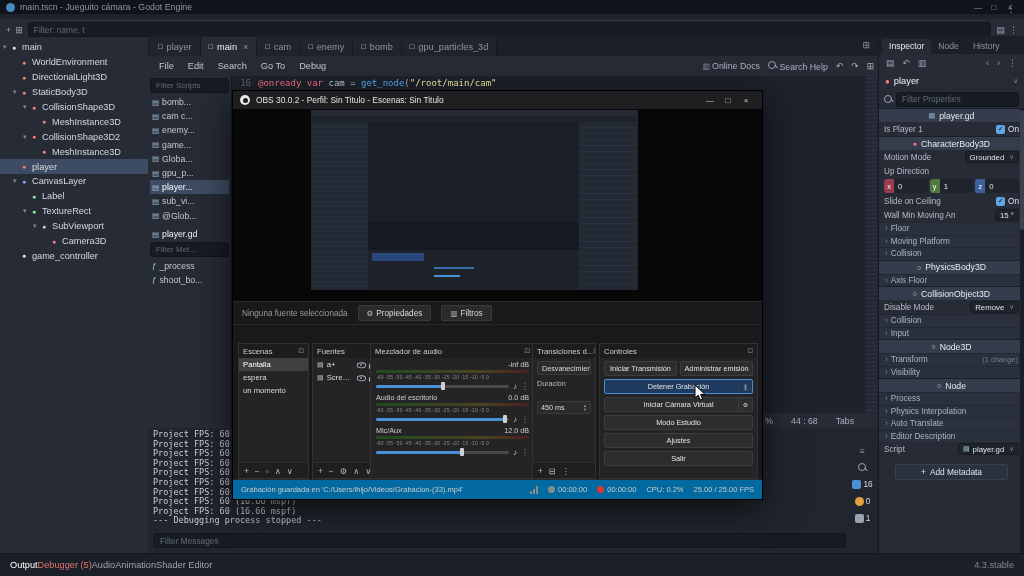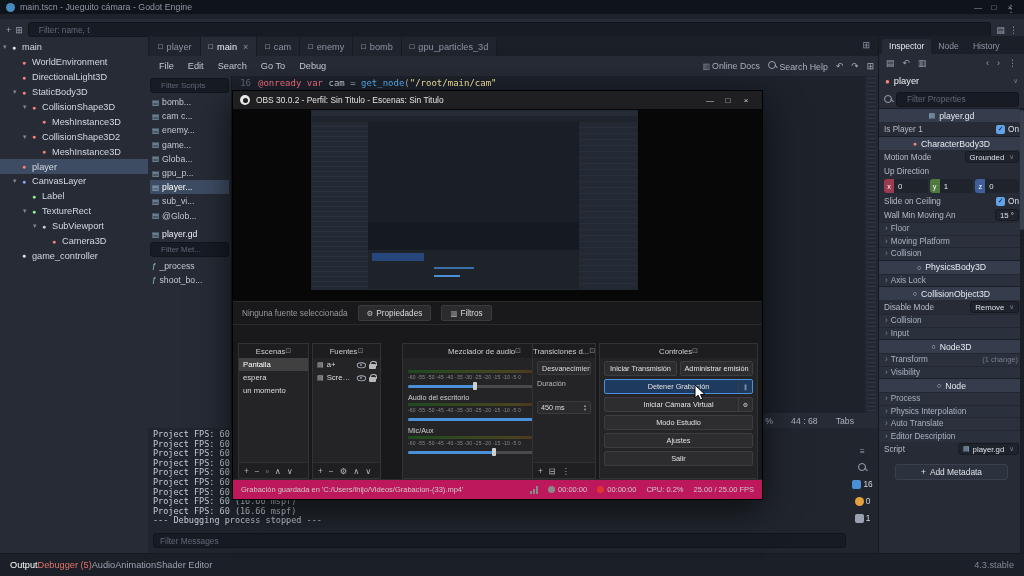--- a/index.html
+++ b/index.html
@@ -28,21 +28,21 @@
 #g-renderer{font-size:9.3px;color:#c3c9d4;margin-left:6px}
 .dd{font-size:6.5px;color:#7f8795;margin-left:2px}
 #scene-dock{left:0;top:36px;width:148px;height:266px;background:#1b2028}
 .dock-tabs{height:19px;display:flex;align-items:flex-end;background:#1b2028;padding-left:2px}
 .dtab{padding:2px 11px 3px;font-size:9.3px;color:#8b93a3}
 .dtab.active{background:#262b35;color:#e6eaf0;border-radius:3px 3px 0 0}
 .dmenu{margin-left:auto;padding:0 6px;color:#8b93a3}
 #scene-body{position:absolute;left:0;top:19px;right:0;bottom:0;background:#262b35}
 .ptoolbar{height:21px;display:flex;align-items:center;gap:3px;padding:0 4px}
 .tbi{color:#9aa2b1;font-size:9px;padding:0 2px}
-.gin{flex:1;height:15px;font-size:8.3px;padding:0 10px;min-width:0}
+.gin{flex:1;height:15px;font-size:8.3px;padding:0 5px;min-width:0}
 #scene-tree{overflow:hidden}
 .trow{height:14.9px;display:flex;align-items:center;padding-right:3px;font-size:9.2px}
 .trow.sel{background:#3e4c63}
 .tarw{width:9px;color:#7f8795;font-size:7px;flex:0 0 auto}
 .tico{width:10px;font-size:7px;flex:0 0 auto}
 .c-3d{color:#fc7f7f}.c-ctl{color:#8eef97}.c-cv{color:#8da5f3}.c-pl{color:#e0e3e8}.c-vp{color:#c8cfd9}
 .tlbl{flex:1;overflow:hidden;white-space:nowrap;text-overflow:ellipsis;color:#d3d9e2}
 .tex{color:#9fb6c9;font-size:7.5px;padding:0 1px}
 .twarn{color:#ffd86b;font-size:7px;padding:0 2px}
 .i-eye{width:10px;height:9px;position:relative;flex:0 0 auto;margin-left:2px}
@@ -159,24 +159,24 @@
 .s-b1{left:122px;bottom:12px;width:26px;height:2px;background:#4a90d9}
 .s-b2{left:122px;bottom:20px;width:40px;height:2px;background:#3a6ea8}
 .obs-context{height:24px;display:flex;align-items:center;gap:10px;padding:0 9px;background:#19191b;border-top:1px solid #2a2a2c;border-bottom:1px solid #2a2a2c;font-size:8.2px}
 .ctx-lbl{color:#9a9a9a}
 .obtn{height:16px;display:flex;align-items:center;gap:3px;padding:0 8px;background:#2b2b2d;border:1px solid #3a3a3d;border-radius:2px;color:#ddd}
 .obtn .ic{font-size:7.5px;color:#bdbdbd}
 .obs-docks{position:absolute;left:0;top:250px;right:0;height:140px}
 .dock{position:absolute;top:2px;height:136px;background:#242426;border:1px solid #323234;display:flex;flex-direction:column}
 #dock-scenes{left:5px;width:71px}
 #dock-sources{left:79px;width:69px}
-#dock-mixer{left:169px;width:165px}
+#dock-mixer{left:137px;width:165px}
 #dock-trans{left:299px;width:64px}
 #dock-controls{left:366px;width:159px}
-.dock-h{height:14px;display:flex;align-items:center;justify-content:center;padding:0 4px;background:#1d1d1f;font-size:7.7px;color:#cfcfcf;white-space:nowrap;overflow:hidden;flex:0 0 auto}
+.dock-h{height:14px;display:flex;align-items:center;justify-content:space-between;padding:0 4px;background:#1d1d1f;font-size:7.7px;color:#cfcfcf;white-space:nowrap;overflow:hidden;flex:0 0 auto}
 .dock-h .fl{color:#8a8a8a;font-size:7px}
 .dock-b{flex:1;overflow:hidden}
 .dock-f{height:16px;background:#1f1f21;border-top:1px solid #2e2e30;display:flex;align-items:center;gap:6px;padding:0 5px;color:#b9b9b9;font-size:8.3px;flex:0 0 auto}
 .oitem{height:13px;display:flex;align-items:center;gap:3px;padding:0 4px;font-size:7.7px;color:#ddd;white-space:nowrap;overflow:hidden}
 .oitem.sel{background:#404040;color:#fff}
 .srcico{color:#b9b9b9;font-size:7px}
 .srcname{flex:1;overflow:hidden;text-overflow:ellipsis}
 .oitem .i-eye{transform:scale(.85)}
 .i-lock{width:7px;height:8px;position:relative;flex:0 0 auto}
 .i-lock::before{content:"";position:absolute;left:1px;top:0;width:5px;height:4px;border:1px solid #b9b9b9;border-bottom:none;border-radius:3px 3px 0 0}
@@ -196,21 +196,21 @@
 .tsel{height:14px;background:#2b2b2d;border:1px solid #3a3a3d;border-radius:2px;display:flex;align-items:center;justify-content:space-between;padding:0 4px;font-size:7.2px;color:#ddd;white-space:nowrap;overflow:hidden}
 .tlab{font-size:7.2px;color:#bbb;margin:4px 0 13px}
 .tspin{height:13px;background:#2b2b2d;border:1px solid #3a3a3d;border-radius:2px;display:flex;align-items:center;justify-content:space-between;padding:0 3px;font-size:7.2px;color:#ddd}
 .spin-ar{display:flex;flex-direction:column;font-size:4px;color:#9a9a9a;line-height:4px}
 #obs-controls-body{padding:3px 4px}
 .crow{display:flex;gap:3px}
 .cbtn{height:15px;background:#2d2d2f;border:1px solid #3d3d40;border-radius:2px;display:flex;align-items:center;justify-content:center;font-size:7.3px;color:#e2e2e2;margin-bottom:3px;position:relative;white-space:nowrap;overflow:hidden}
 .cbtn.half{flex:1}
 .cbtn.hl{background:#1e3a5f;border-color:#4a90d9}
 .csub{position:absolute;right:0;top:0;bottom:0;width:14px;border-left:1px solid #3d3d40;display:flex;align-items:center;justify-content:center;font-size:6px;color:#cfcfcf}
-.obs-status{position:absolute;left:0;right:0;bottom:0;height:20px;background:#be185d;border-top:1px solid #2a2a2c;display:flex;align-items:center;padding:0 8px;font-size:7.5px;color:#c9c9c9;gap:10px}
+.obs-status{position:absolute;left:0;right:0;bottom:0;height:20px;background:#0369a1;border-top:1px solid #2a2a2c;display:flex;align-items:center;padding:0 8px;font-size:7.5px;color:#c9c9c9;gap:10px}
 .sb-msg{flex:1;overflow:hidden;white-space:nowrap;text-overflow:ellipsis}
 .sb-bars{display:flex;align-items:flex-end;gap:1px;height:8px}
 .sb-bars i{width:2px;background:#8a8a8a;display:block}
 .sb-dot{width:7px;height:7px;border-radius:50%;display:inline-block}
 .sb-gray{background:#8a8a8a}
 .sb-red{background:#e0352f}
 .sb-item{display:flex;align-items:center;gap:3px;white-space:nowrap}
 
 #cursor{position:absolute;left:694px;top:384px;z-index:100;pointer-events:none}
 </style>
@@ -690,21 +690,21 @@
       <div class="insp-fold">
         <span class="farw">›</span>
         <span class="flab">Collision</span>
       </div>
       <div class="insp-header">
         <span class="ih-ic ih-circle">○</span>
         <span>PhysicsBody3D</span>
       </div>
       <div class="insp-fold">
         <span class="farw">›</span>
-        <span class="flab">Axis Lock</span>
+        <span class="flab">Axis Floor</span>
       </div>
       <div class="insp-header">
         <span class="ih-ic ih-circle">○</span>
         <span>CollisionObject3D</span>
       </div>
       <div class="insp-row">
         <span class="lbl">Disable Mode</span>
         <span class="val-box">
           <span>Remove</span>
           <span class="dd">∨</span>

